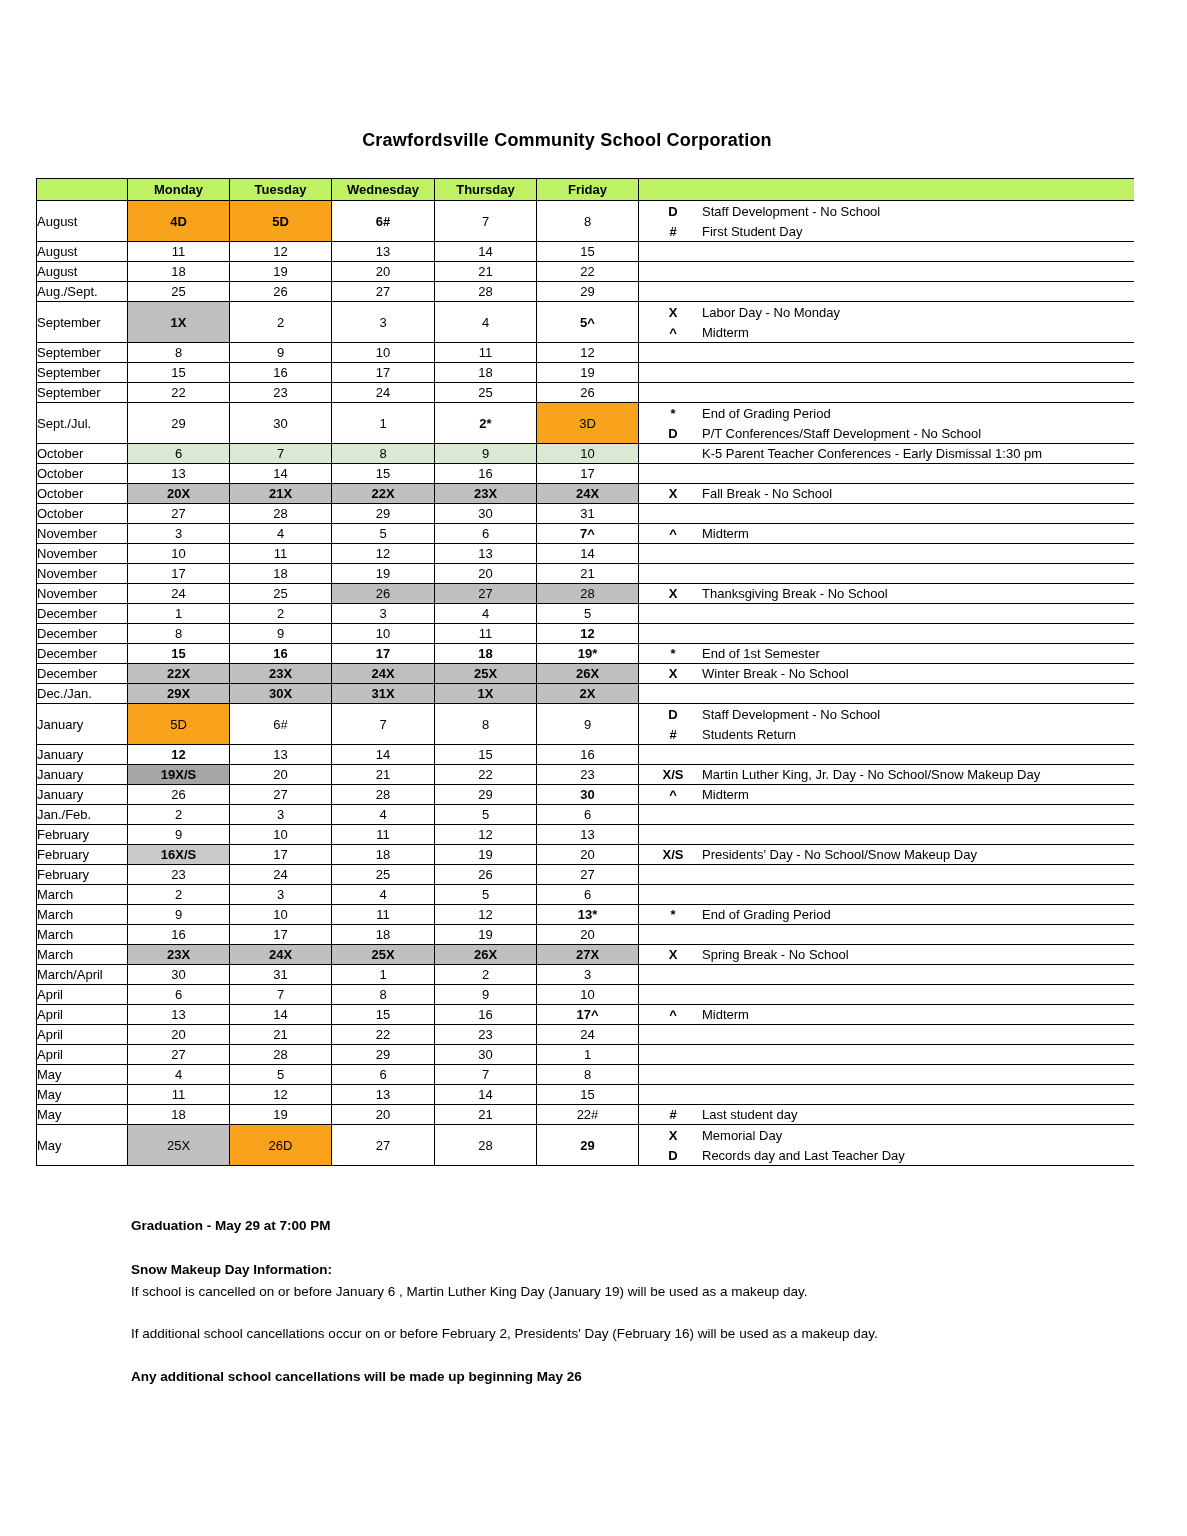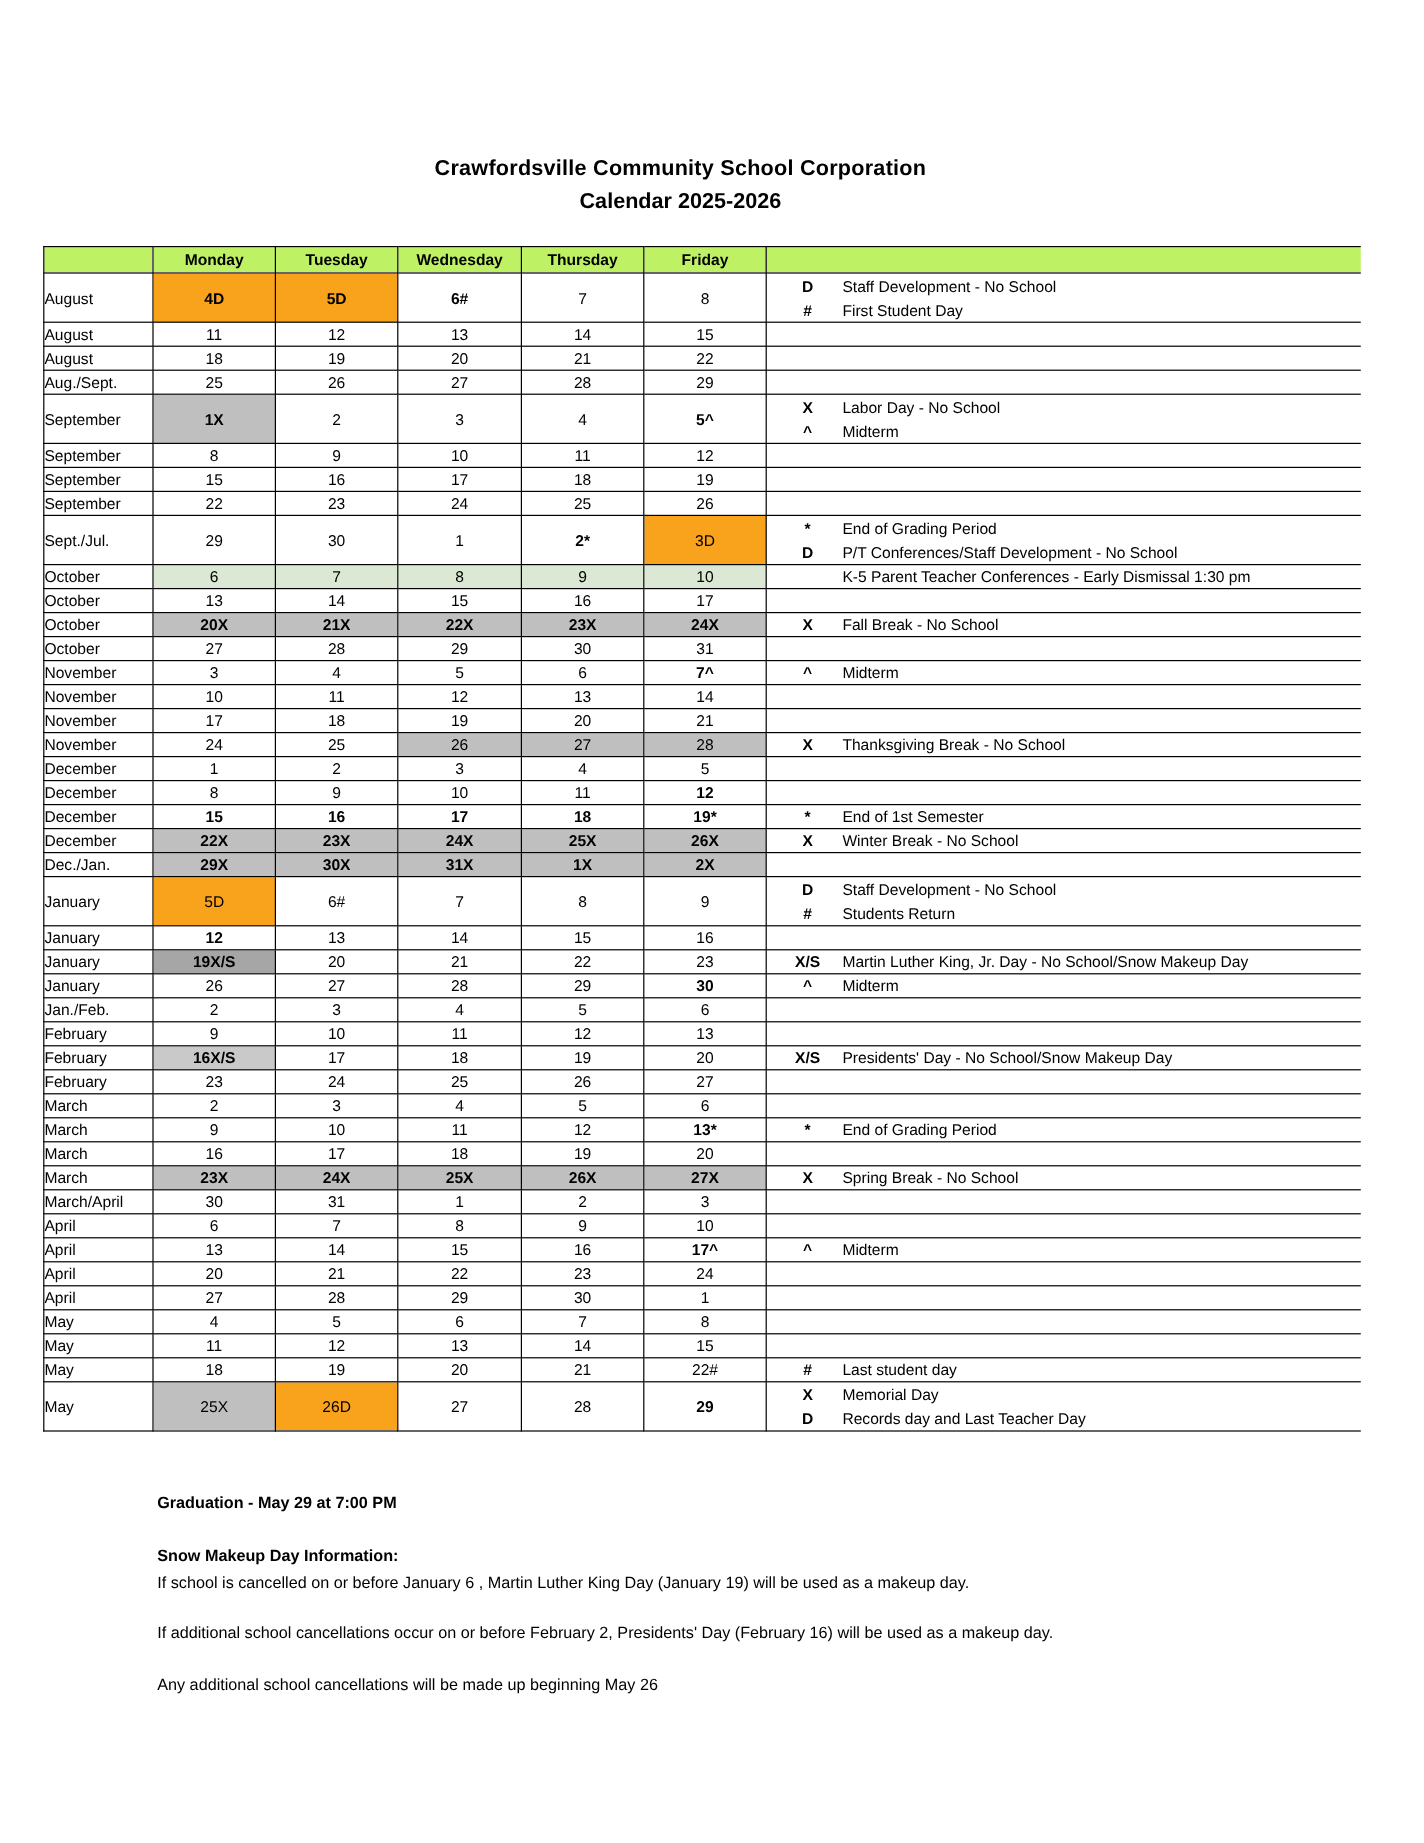--- a/index.html
+++ b/index.html
@@ -75,28 +75,27 @@
   .bg-gray { background: var(--c-gray); }
   .bg-gray_dark { background: var(--c-gray_dark); }
   .bg-gray_light { background: var(--c-gray_light); margin-left: 38px; }
   .bg-green { background: var(--c-green); }
   .footer { margin: 52px 0 0 131px; }
   .footer p { margin: 0; font-size: 13.5px; }
   .footer .bold { font-weight: bold; }
   .f-snow-title { margin-top: 29px !important; }
   .f-line1 { margin-top: 7px !important; }
   .f-line2 { margin-top: 27px !important; }
-  .f-line3 { margin-top: 28px !important; }
+  .f-line3 { margin-top: 28px !important; font-weight: bold; }
 </style>
 </head>
 <body>
 
 <div class="page">
   <p class="title1">Crawfordsville Community School Corporation</p>
-  <p class="title2">Calendar 2025-2026</p>
 
   <table class="calendar">
     <colgroup>
       <col style="width:91px">
       <col style="width:102px">
       <col style="width:102px">
       <col style="width:103px">
       <col style="width:102px">
       <col style="width:102px">
       <col style="width:516px">
@@ -161,21 +160,21 @@
         <tr class="tall">
           <td class="month">September</td>
           <td class="day bold bg-gray">1X</td>
           <td class="day">2</td>
           <td class="day">3</td>
           <td class="day">4</td>
           <td class="day bold">5^</td>
           <td class="notes">
             <div class="note-line">
               <span class="sym">X</span>
-              <span class="desc">Labor Day - No School</span>
+              <span class="desc">Labor Day - No Monday</span>
             </div>
             <div class="note-line">
               <span class="sym">^</span>
               <span class="desc">Midterm</span>
             </div>
           </td>
         </tr>
         <tr class="reg">
           <td class="month">September</td>
           <td class="day">8</td>

